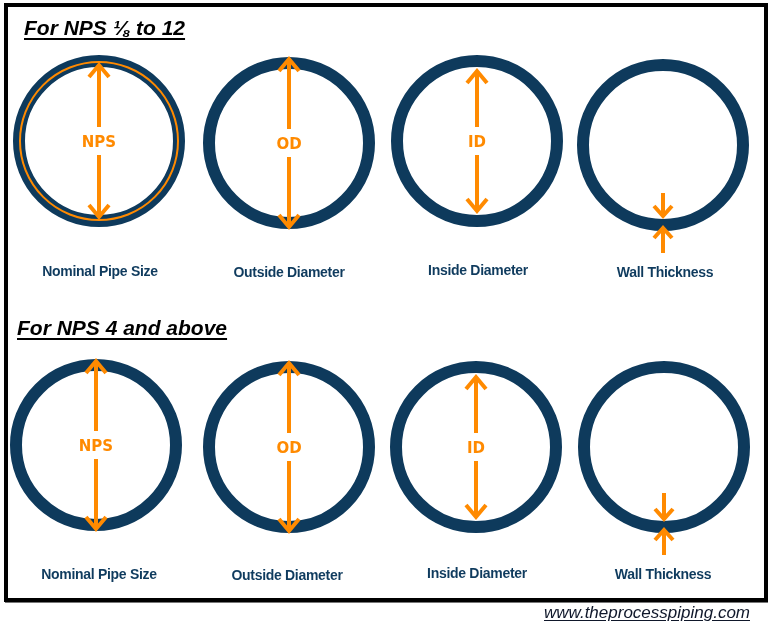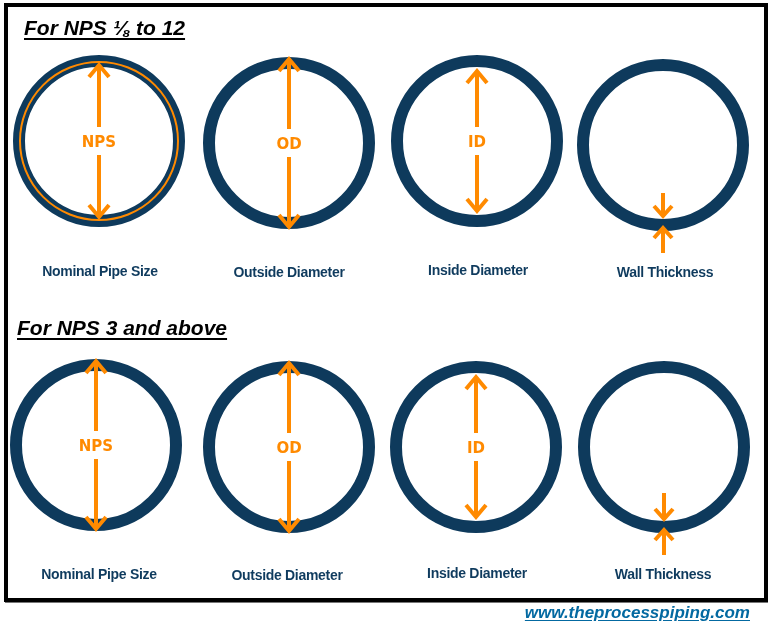--- a/index.html
+++ b/index.html
@@ -20,21 +20,21 @@
     .pipe svg { display: block; overflow: visible; }
     .label {
       position: absolute; font-family: Liberation Sans, sans-serif; font-weight: bold; font-size: 14px;
       color: #0f3b5e; white-space: nowrap; transform: translateX(-50%); letter-spacing: -0.3px;
     }
     .dim-text {
       font-family: "DejaVu Sans", sans-serif; font-weight: bold; font-size: 15px; fill: #ff8a00;
     }
     .footer {
       position: absolute; right: 18px; top: 603px; font-family: "Liberation Sans", sans-serif;
-      font-weight: bold; font-style: italic; font-size: 17px; color: #0369a1; text-decoration: underline;
+      font-weight: normal; font-style: italic; font-size: 17px; color: #0f172a; text-decoration: underline;
       text-underline-offset: 2px; white-space: nowrap;
     }
   </style>
 </head>
 <body>
 
 <div class="frame"></div>
 
 <div class="section-title" style="left:24px; top:16px;">For NPS ⅛ to 12</div>
 
@@ -79,21 +79,21 @@
   <svg width="172" height="200" viewBox="0 0 172 200">
     <circle cx="86" cy="86" r="80" fill="none" stroke="#0e3a5c" stroke-width="12"></circle>
     <line x1="86" y1="134" x2="86" y2="156" stroke="#ff8a00" stroke-width="4"></line>
     <polyline points="77,147 86,157 95,147" fill="none" stroke="#ff8a00" stroke-width="4"></polyline>
     <line x1="86" y1="170" x2="86" y2="194" stroke="#ff8a00" stroke-width="4"></line>
     <polyline points="77,179 86,169 95,179" fill="none" stroke="#ff8a00" stroke-width="4"></polyline>
   </svg>
 </div>
 <div class="label" style="left:665px; top:264px;">Wall Thickness</div>
 
-<div class="section-title" style="left:17px; top:316px;">For NPS 3 and above</div>
+<div class="section-title" style="left:17px; top:316px;">For NPS 4 and above</div>
 
 <div class="pipe" style="left:10px; top:359px;">
   <svg width="172" height="172" viewBox="0 0 172 172">
     <circle cx="86" cy="86" r="80" fill="none" stroke="#0e3a5c" stroke-width="12"></circle>
     <line x1="86" y1="2" x2="86" y2="72" stroke="#ff8a00" stroke-width="4"></line>
     <line x1="86" y1="100" x2="86" y2="170" stroke="#ff8a00" stroke-width="4"></line>
     <polyline points="76,14 86,2 96,14" fill="none" stroke="#ff8a00" stroke-width="4"></polyline>
     <polyline points="76,158 86,170 96,158" fill="none" stroke="#ff8a00" stroke-width="4"></polyline>
     <text x="86" y="92" text-anchor="middle" class="dim-text">NPS</text>
   </svg>

